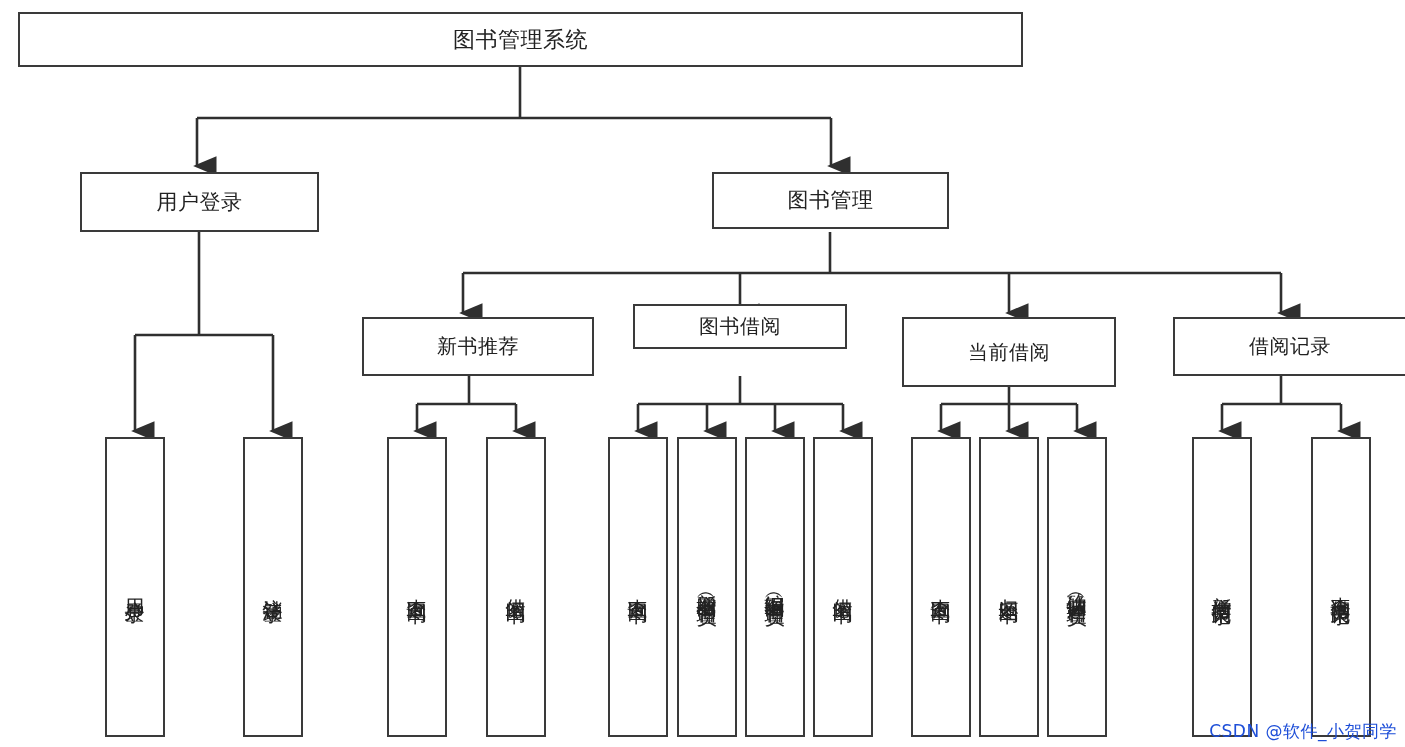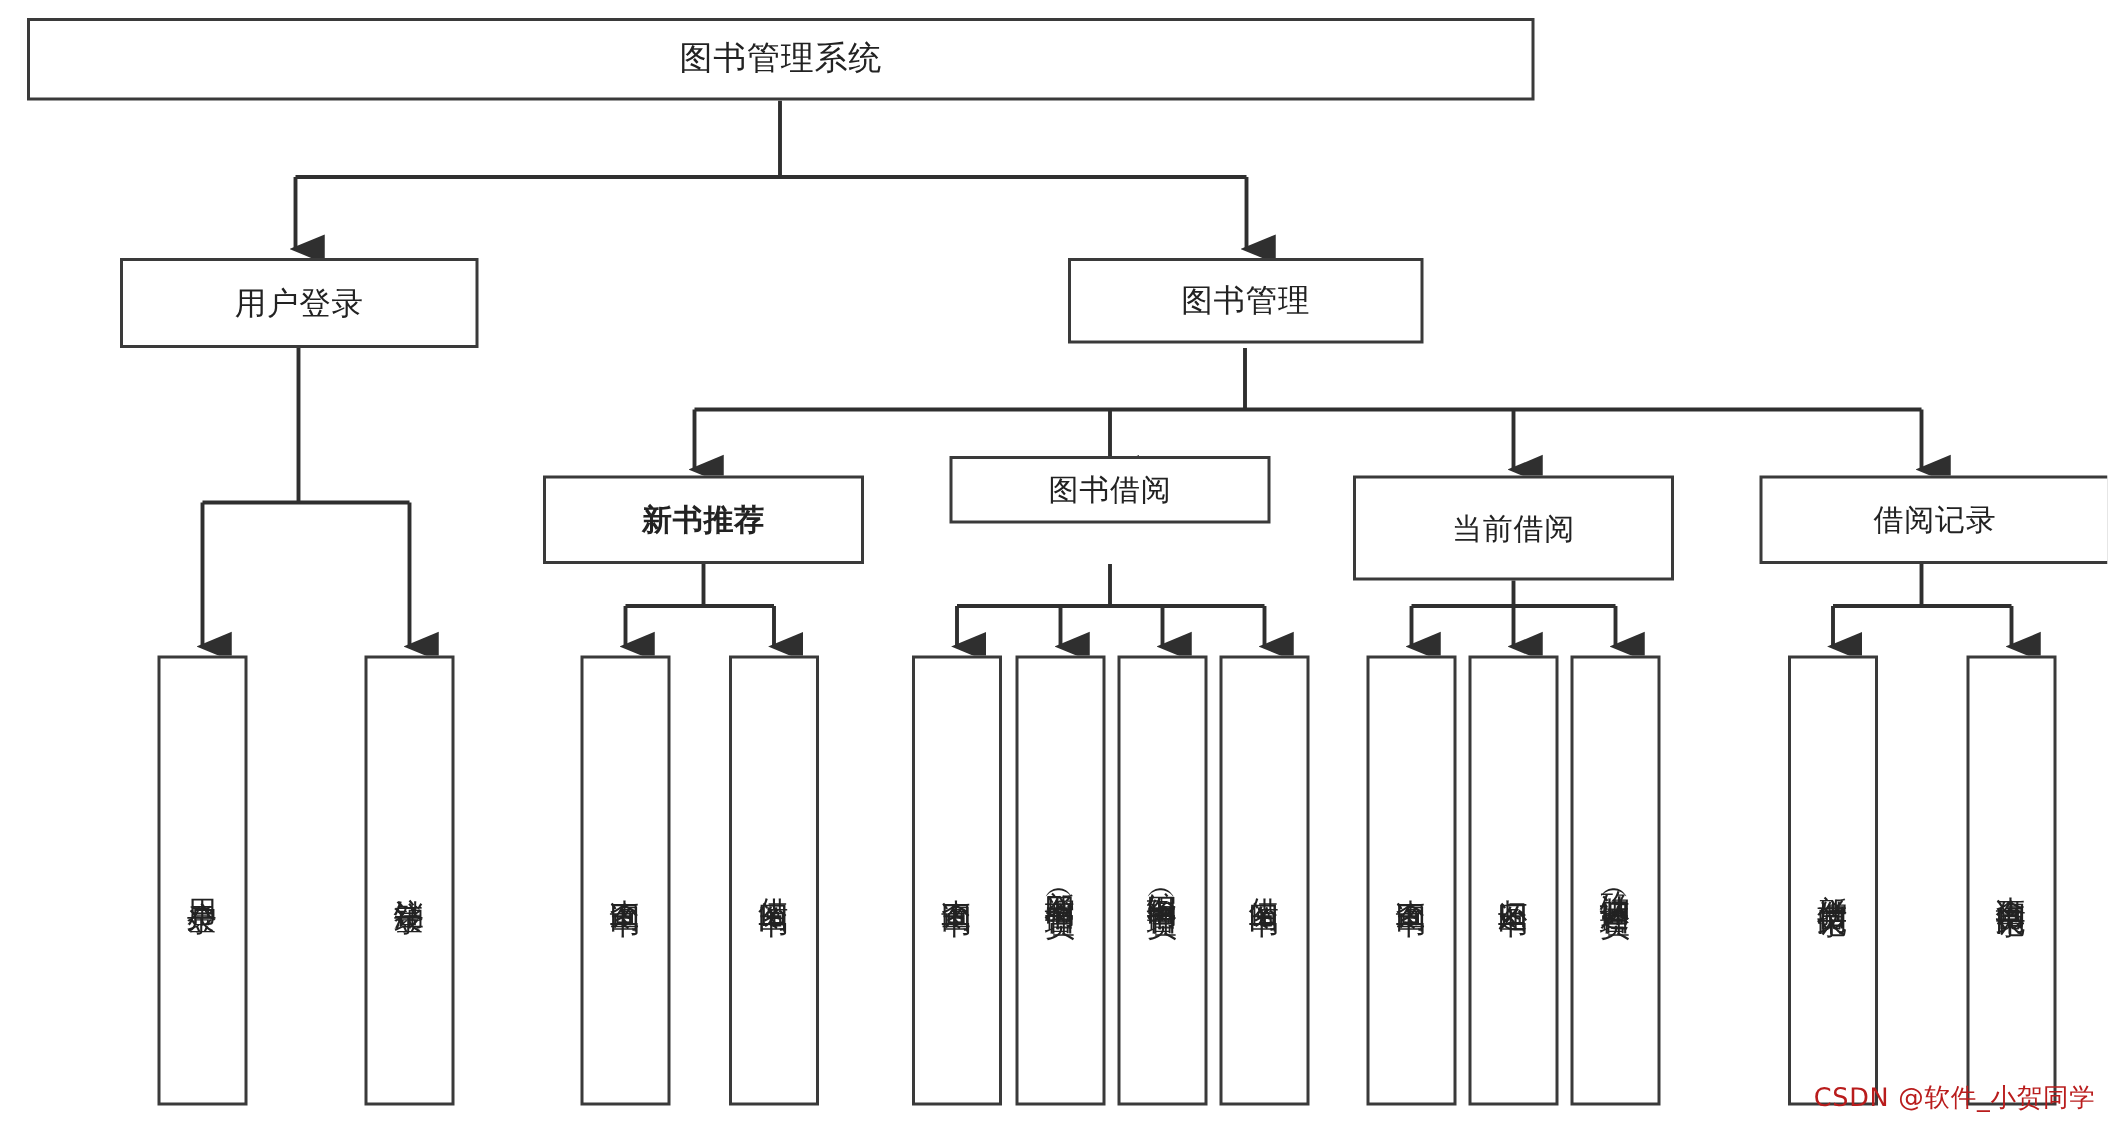--- a/index.html
+++ b/index.html
@@ -53,21 +53,21 @@
   }
   .node.root .label{ font-size:22px; }
   .node.level1 .label{ font-size:21px; }
   .node.level2 .label{ font-size:20px; }
 
   #watermark{
     position:absolute;
     right:8px;
     bottom:4px;
     font-size:17px;
-    color:#b91c1c;
+    color:#1d4ed8;
     white-space:nowrap;
     letter-spacing:0.5px;
     pointer-events:none;
   }
 </style>
 </head>
 <body>
 
 <div id="diagram">
 
@@ -126,21 +126,21 @@
   </div>
 
   <div class="node level1" style="left:80px; top:172px; width:239px; height:60px;">
     <span class="label">用户登录</span>
   </div>
 
   <div class="node level1" style="left:712px; top:172px; width:237px; height:57px;">
     <span class="label">图书管理</span>
   </div>
 
-  <div class="node level2" style="left:362px; top:317px; width:214px; height:59px;font-weight:bold;">
+  <div class="node level2" style="left:362px; top:317px; width:232px; height:59px;">
     <span class="label">新书推荐</span>
   </div>
 
   <div class="node level2" style="left:633px; top:304px; width:214px; height:45px;">
     <span class="label">图书借阅</span>
   </div>
 
   <div class="node level2" style="left:902px; top:317px; width:214px; height:70px;">
     <span class="label">当前借阅</span>
   </div>

